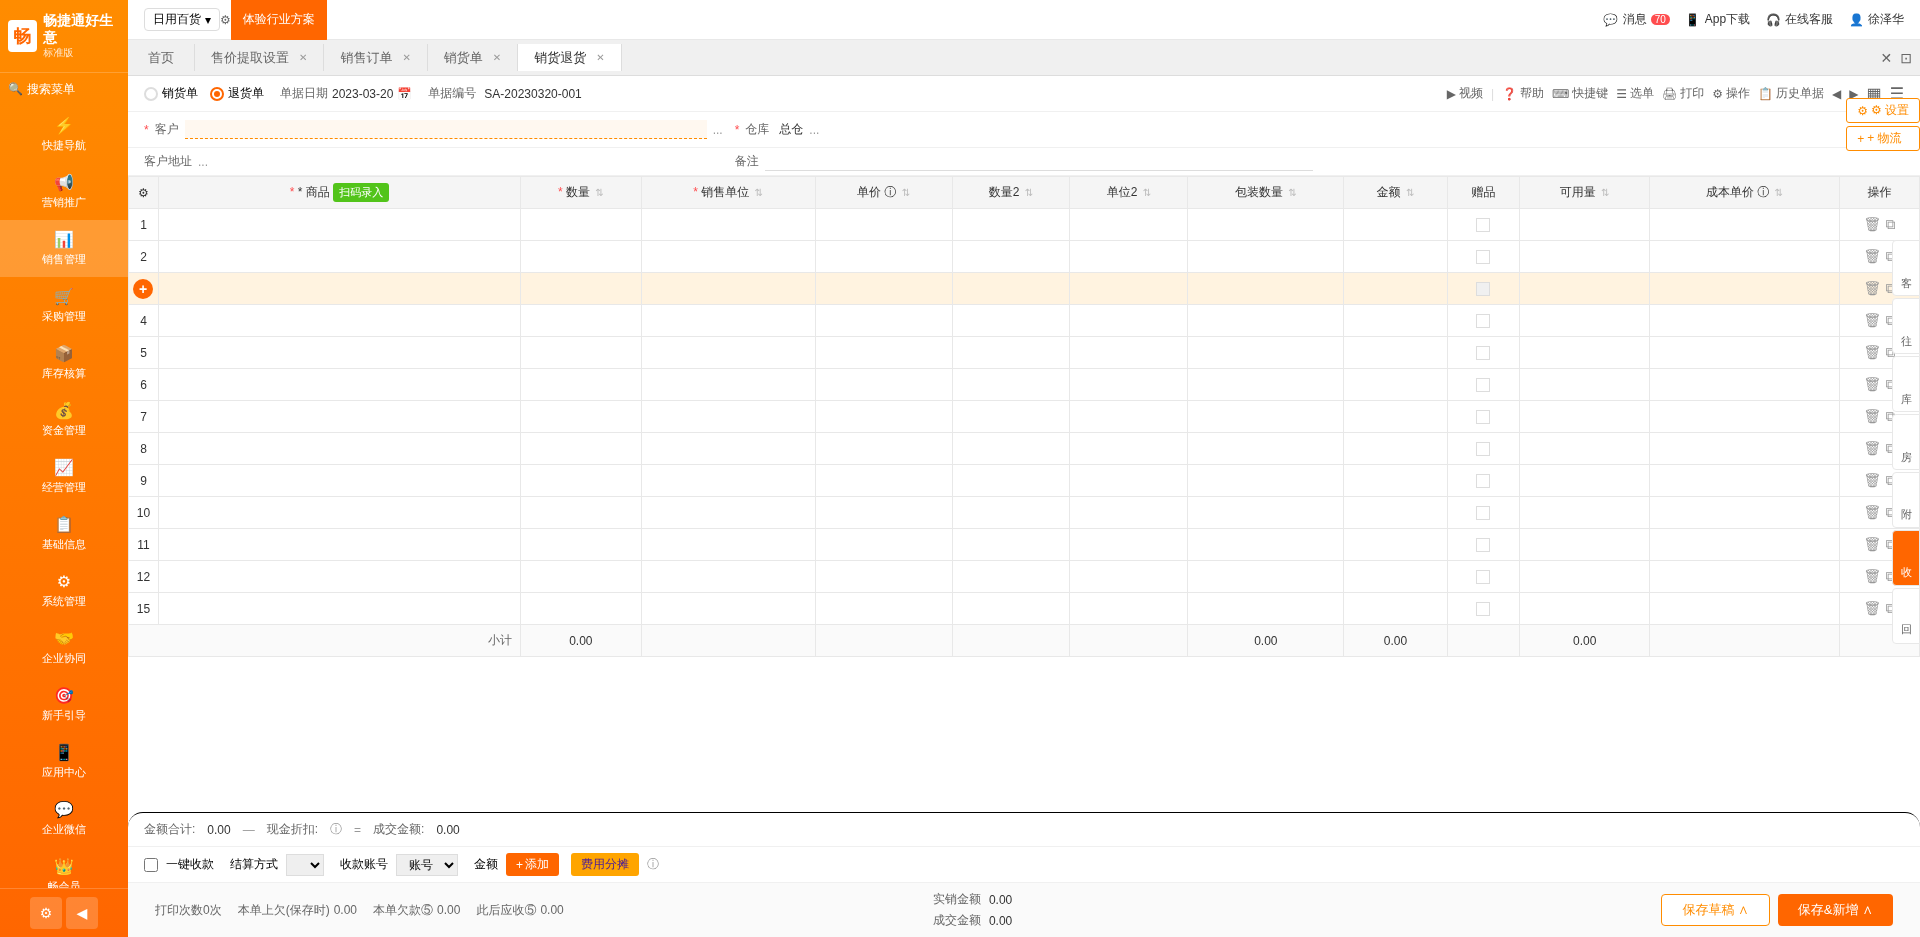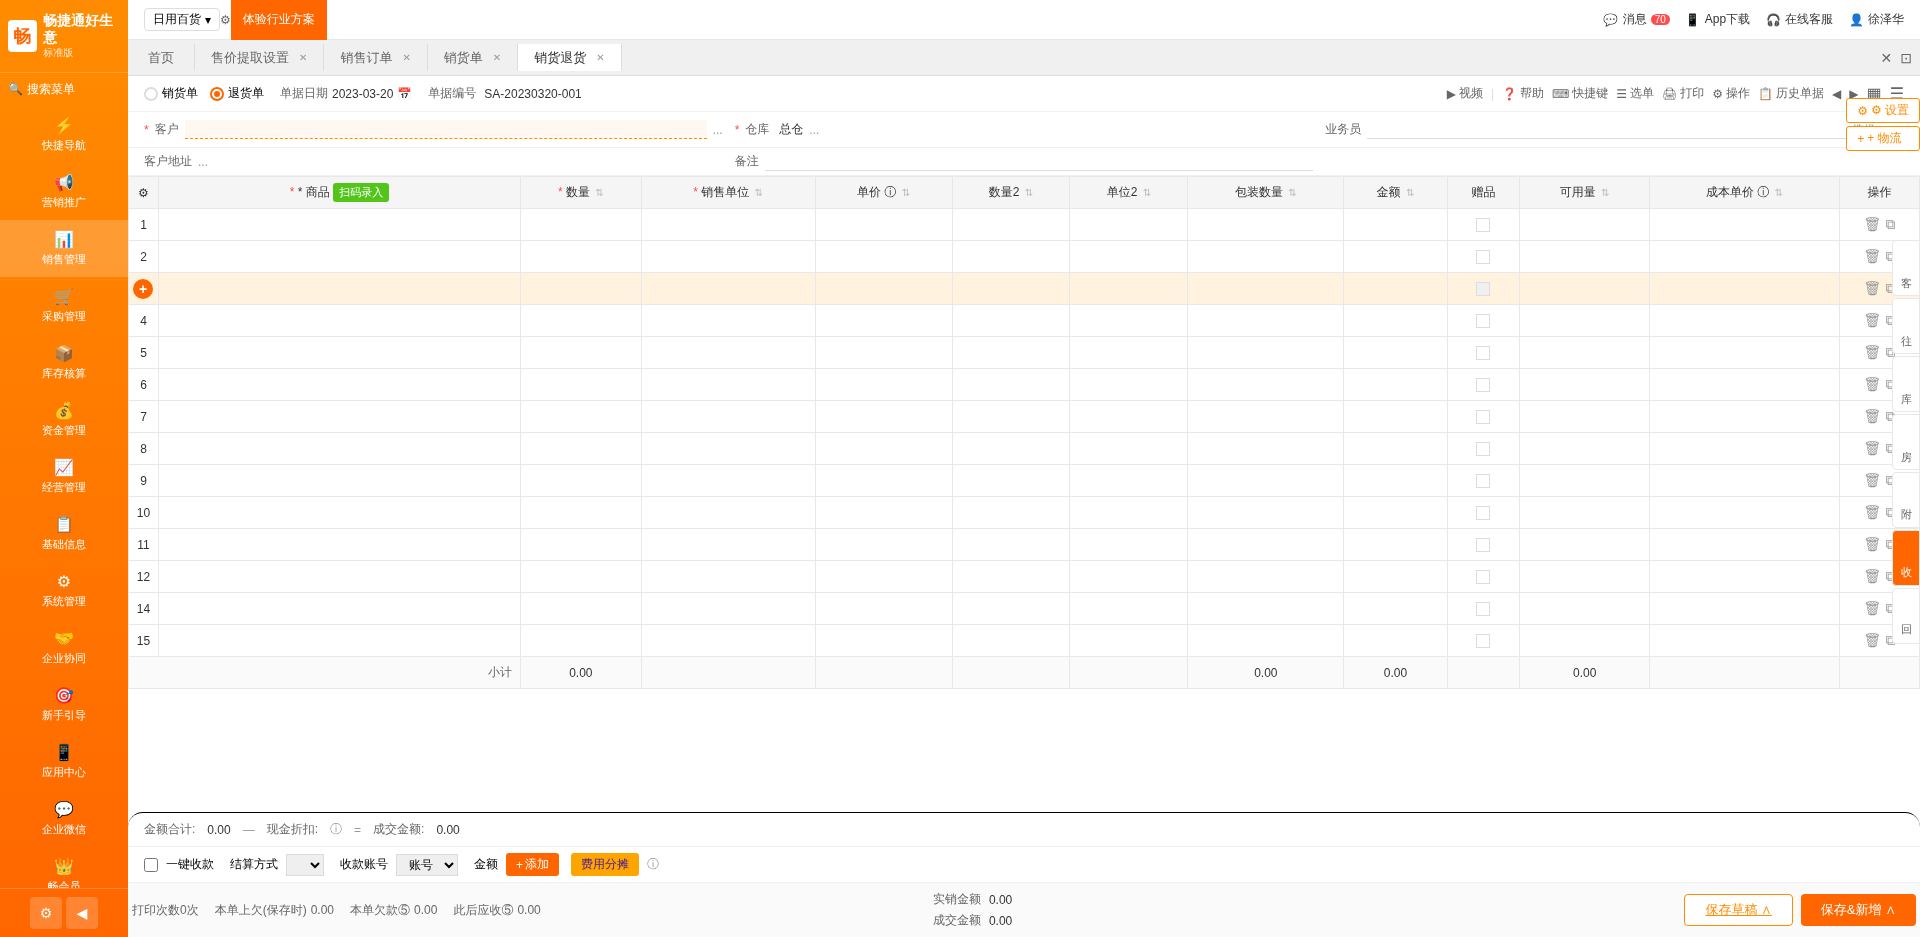--- a/index.html
+++ b/index.html
@@ -87,25 +87,25 @@
     
     .form-footer { border-top: 1px solid #000000; border-radius: 15px; }
     .footer-calc { padding: 8px 16px; display: flex; align-items: center; gap: 12px; font-size: 12px; border-bottom: 1px solid #f0f0f0; }
     .footer-label { color: #666; }
     .footer-value { color: #333; font-weight: 500; }
     .footer-dash { color: #999; }
     .footer-eq { color: #999; }
     .footer-payments { padding: 6px 16px; display: flex; align-items: center; gap: 8px; }
     .payment-btn { background: #ffa500; color: #4c1d95; border: none; padding: 3px 10px; border-radius: 3px; cursor: pointer; font-size: 12px; }
     .add-btn { background: #ff6600; color: white; border: none; padding: 3px 10px; border-radius: 3px; cursor: pointer; font-size: 12px; display: flex; align-items: center; gap: 2px; }
-    .footer-bottom { padding: 8px 4px; display: flex; align-items: center; justify-content: space-between; background: #fafafa; border-top: 1px solid #f0f0f0; }
+    .footer-bottom { padding: 8px 27px; display: flex; align-items: center; justify-content: space-between; background: #fafafa; border-top: 1px solid #f0f0f0; }
     .footer-stats { display: flex; gap: 16px; font-size: 12px; color: #666; }
     .footer-stat { display: flex; align-items: center; gap: 4px; }
     .footer-actions { display: flex; gap: 8px; }
-    .save-draft-btn { border: 1px solid #ff8c00; color: #ff8c00; background: white; padding: 6px 20px; border-radius: 4px; cursor: pointer; font-size: 13px; text-decoration: underline; }
+    .save-draft-btn { border: 1px solid #ff8c00; color: #ff8c00; background: white; padding: 6px 20px; border-radius: 4px; cursor: pointer; font-size: 13px; }
     .save-new-btn { background: #ff6600; color: white; border: none; padding: 6px 20px; border-radius: 4px; cursor: pointer; font-size: 13px; }
     .right-panel-item { width: 28px; height: 56px; background: white; border: 1px solid #e8e8e8; display: flex; align-items: center; justify-content: center; cursor: pointer; font-size: 11px; writing-mode: vertical-rl; color: #666; border-radius: 4px 0 0 4px; }
 
     
     .main-wrapper { display: flex; flex-direction: column; flex: 1; overflow: hidden; position: relative; }
   </style>
 </head>
 <body>
 
 <div class="app-container">
@@ -318,26 +318,20 @@
           <span class="field-label">客户</span>
           <input type="text" class="field-input dashed" style="flex: 1 1 0%; border-top: none; border-right: none; border-left: none; border-image: initial; border-bottom: 1px dashed rgb(255, 140, 0); background: rgb(255, 248, 240); outline: none; padding: 2px 4px;">
           <span class="field-dots">...</span>
         </div>
         <div class="form-field">
           <span class="field-required">*</span>
           <span class="field-label">仓库</span>
           <span style="margin-left:4px;color:#333;font-size:12px;">总仓</span>
           <span class="field-dots">...</span>
         </div>
-        <div class="form-field">
-          <span class="field-label">业务员</span>
-          <input type="text" class="field-input" style="flex: 1 1 0%; border-top: none; border-right: none; border-left: none; border-image: initial; border-bottom: 1px solid rgb(221, 221, 221); outline: none; padding: 2px 4px;">
-          <span style="color:#999;font-size:11px;">选择...</span>
-          <span style="color:#bbb;margin-left:4px;">...</span>
-        </div>
       </div>
 
       <div style="padding: 4px 16px; display: grid; grid-template-columns: 1fr 1fr 1fr; gap: 12px; border-bottom: 1px solid #f0f0f0; position: relative;">
         <div class="form-field">
           <span class="field-label">客户地址</span>
           <span class="field-dots">...</span>
         </div>
         <div class="form-field">
           <span class="field-label">备注</span>
           <input type="text" style="flex: 1 1 0%; border-top: none; border-right: none; border-left: none; border-image: initial; border-bottom: 1px solid rgb(221, 221, 221); outline: none; padding: 2px 4px; font-size: 12px;">
@@ -679,44 +673,20 @@
       <td></td>
       <td>
                   <div class="action-icons">
                     <span class="action-icon">🗑</span>
                     <span class="action-icon">⧉</span>
                   </div>
                 </td>
     </tr>
               <tr>
       <td class="row-num">12</td>
-      <td></td>
-      <td></td>
-      <td></td>
-      <td></td>
-      <td></td>
-      <td></td>
-      <td></td>
-      <td></td>
-      <td>
-                  <div class="checkbox-cell">
-                    <div class="table-checkbox"></div>
-                  </div>
-                </td>
-      <td></td>
-      <td></td>
-      <td>
-                  <div class="action-icons">
-                    <span class="action-icon">🗑</span>
-                    <span class="action-icon">⧉</span>
-                  </div>
-                </td>
-    </tr>
-              <tr>
-      <td class="row-num">14</td>
       <td></td>
       <td></td>
       <td></td>
       <td></td>
       <td></td>
       <td></td>
       <td></td>
       <td></td>
       <td>
                   <div class="checkbox-cell">

